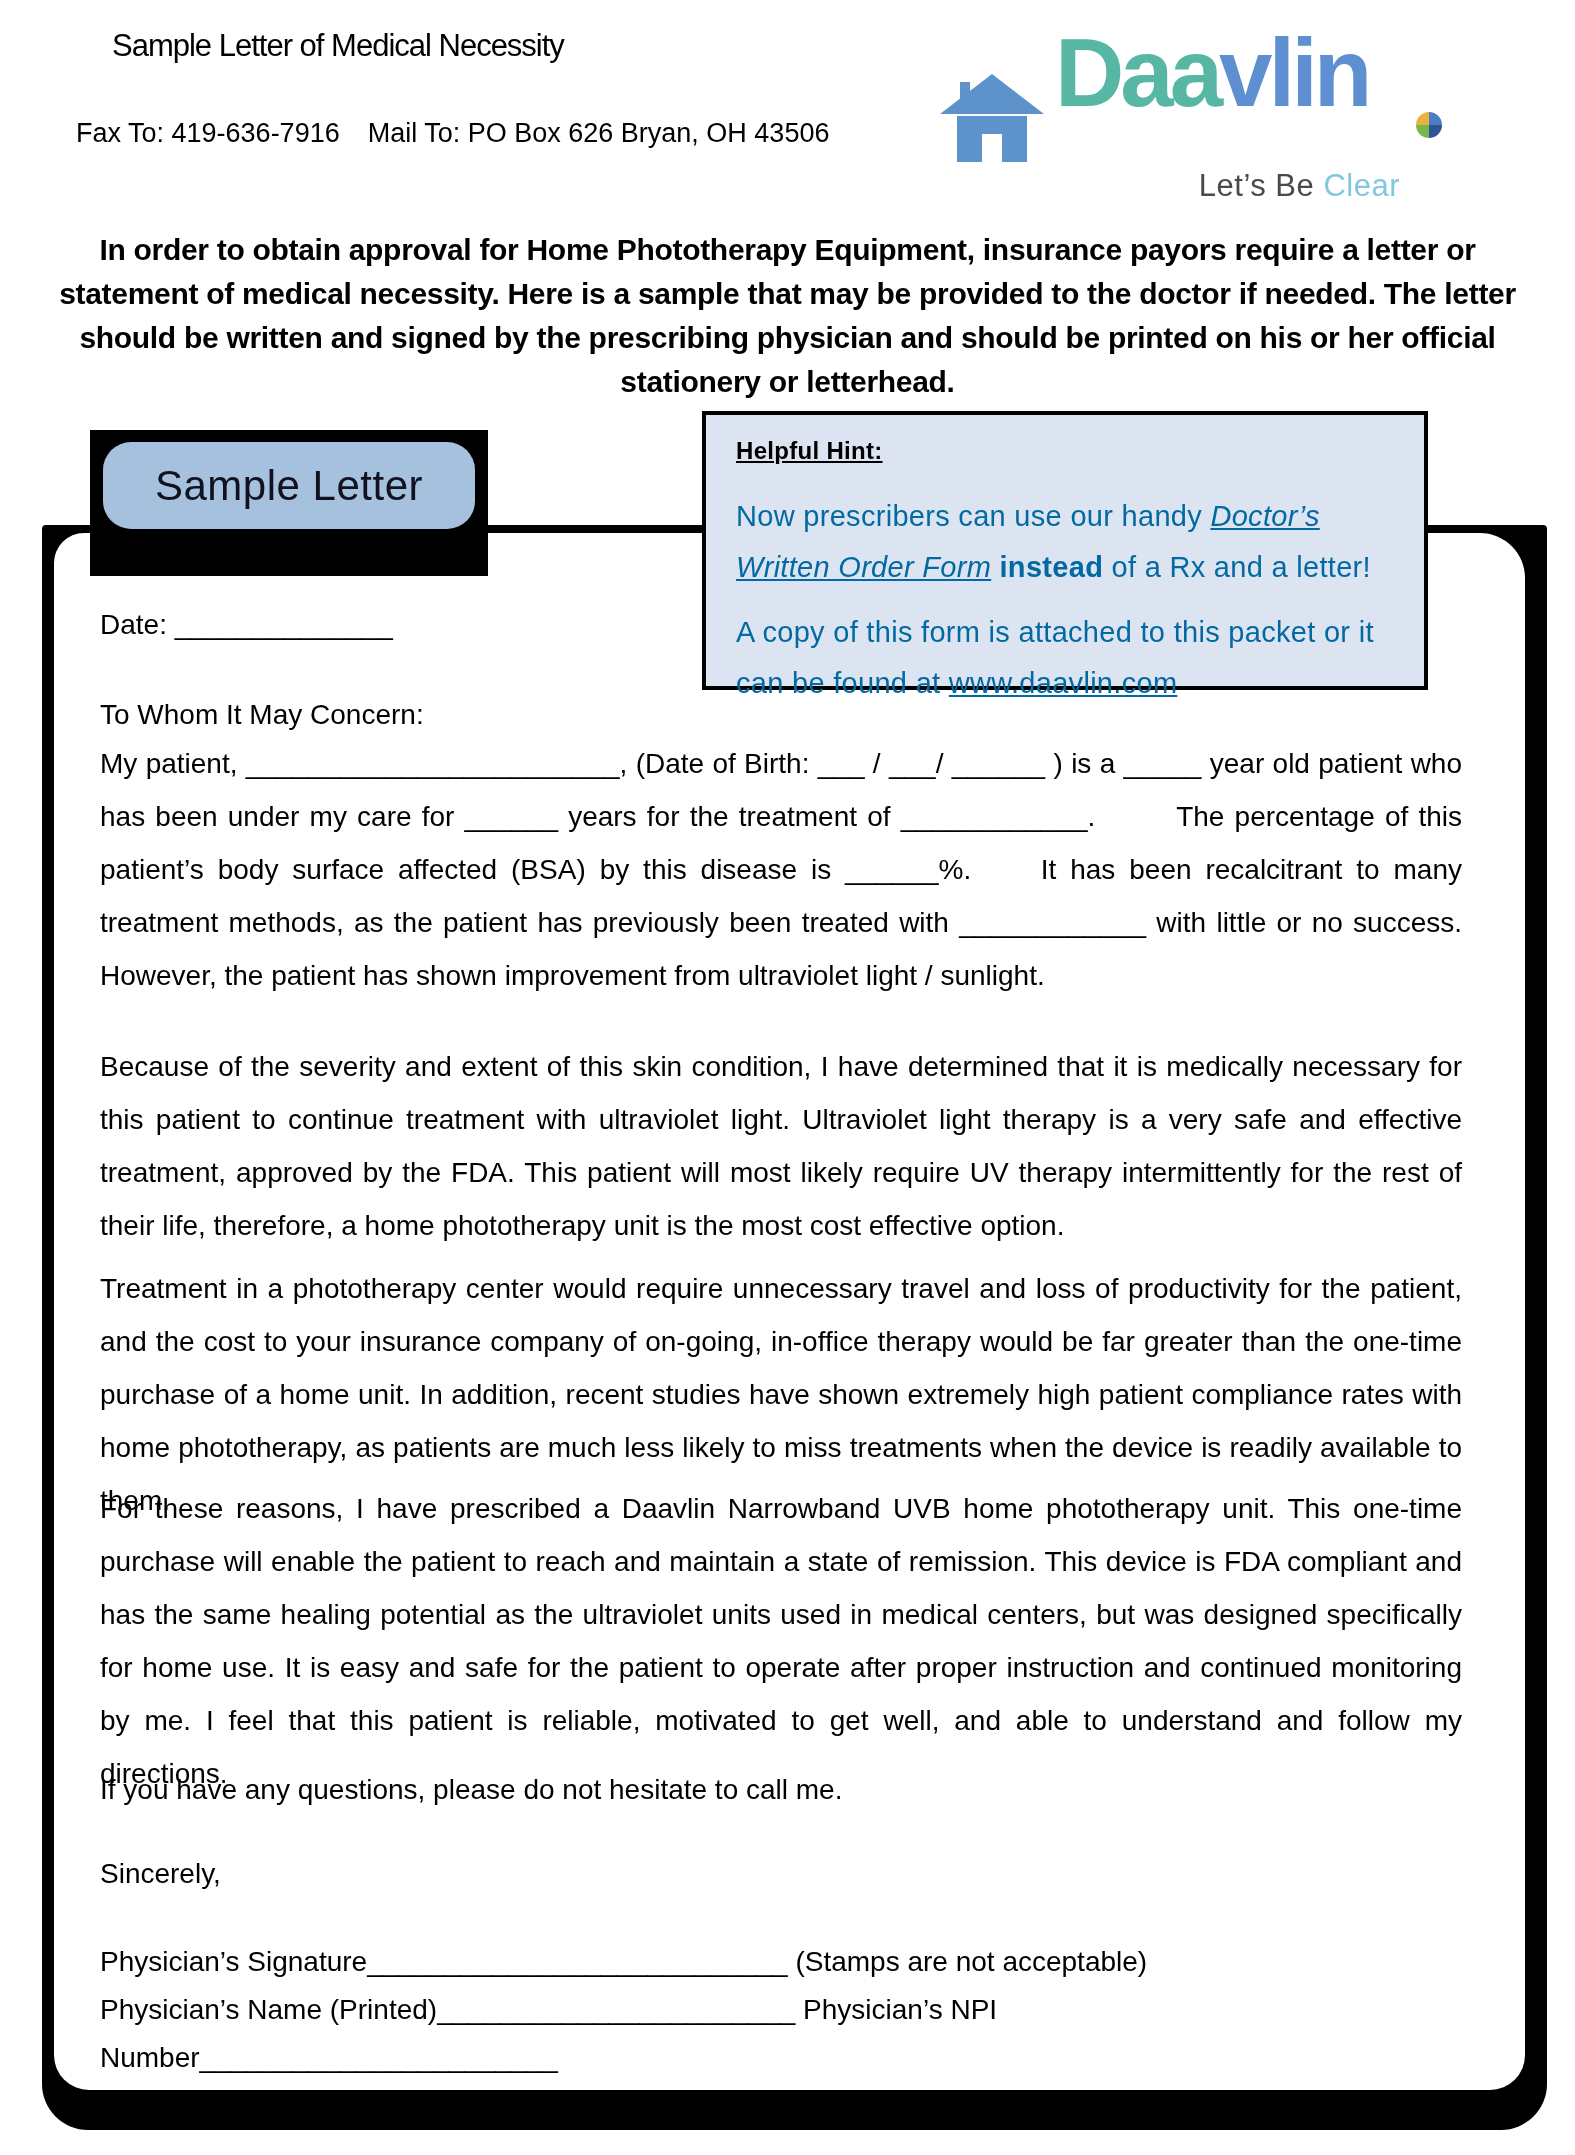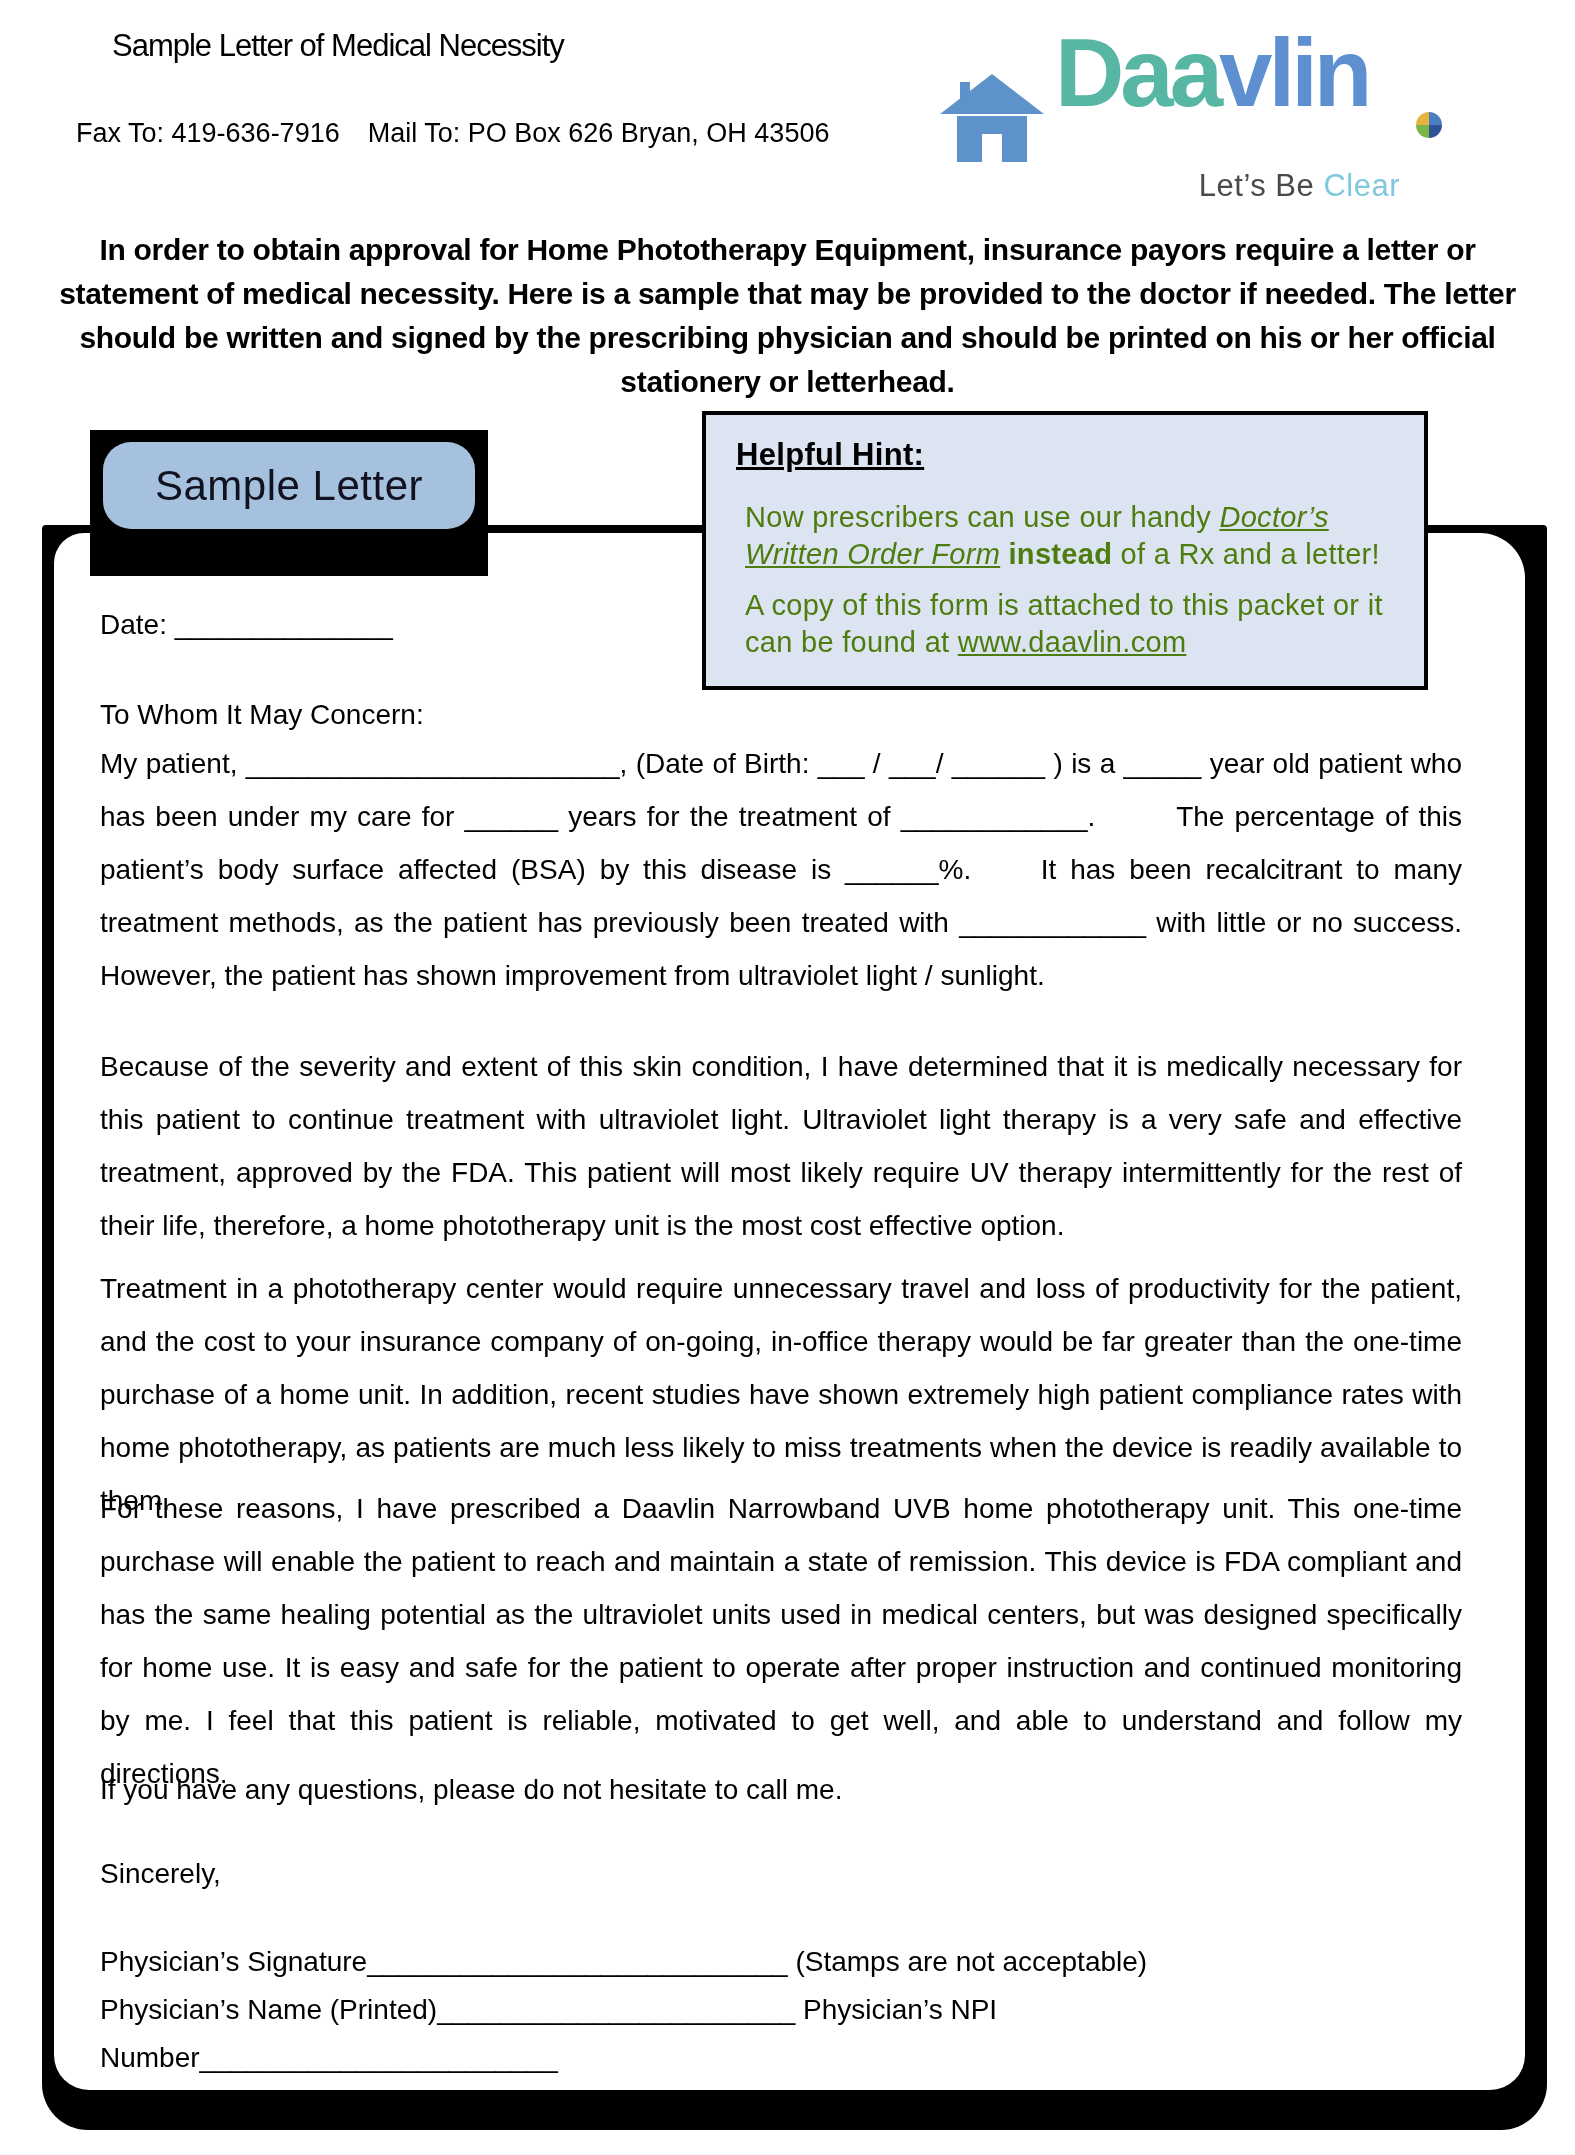--- a/index.html
+++ b/index.html
@@ -35,22 +35,22 @@
 
   
   .tab-black { position:absolute; left:90px; top:430px; width:398px; height:146px; background:#000; }
   .tab-blue { position:absolute; left:13px; top:12px; width:372px; height:87px;
     background:#a6c1dd; border-radius:28px; display:flex; align-items:center; justify-content:center;
     font-size:42px; color:#10131f; letter-spacing:0.5px; }
 
   
   .hint { position:absolute; left:702px; top:411px; width:726px; height:279px;
     background:#dce4f1; border:4px solid #000; padding:22px 30px; font-size:29px; letter-spacing:0.3px; }
-  .hint-title { font-size:31px; font-weight:700; text-decoration:underline; margin-bottom:26px; }
-  .hint-p { line-height:37px; color:#4d7c0f;margin-left:9px; }
+  .hint-title { font-size:24px; font-weight:700; text-decoration:underline; margin-bottom:26px; }
+  .hint-p { line-height:51px; color:#0369a1; }
   .hint-p + .hint-p { margin-top:14px; }
   .hint-link { font-style:italic; text-decoration:underline; }
   .hint-bold { font-weight:700; }
   .hint-url { text-decoration:underline; }
 
   
   .lblock { position:absolute; left:100px; width:1362px; font-size:28px; line-height:53px; }
   .date-line     { top:598px; }
   .salutation    { top:688px; }
   .para1 { top:737px;  text-align:justify; }

